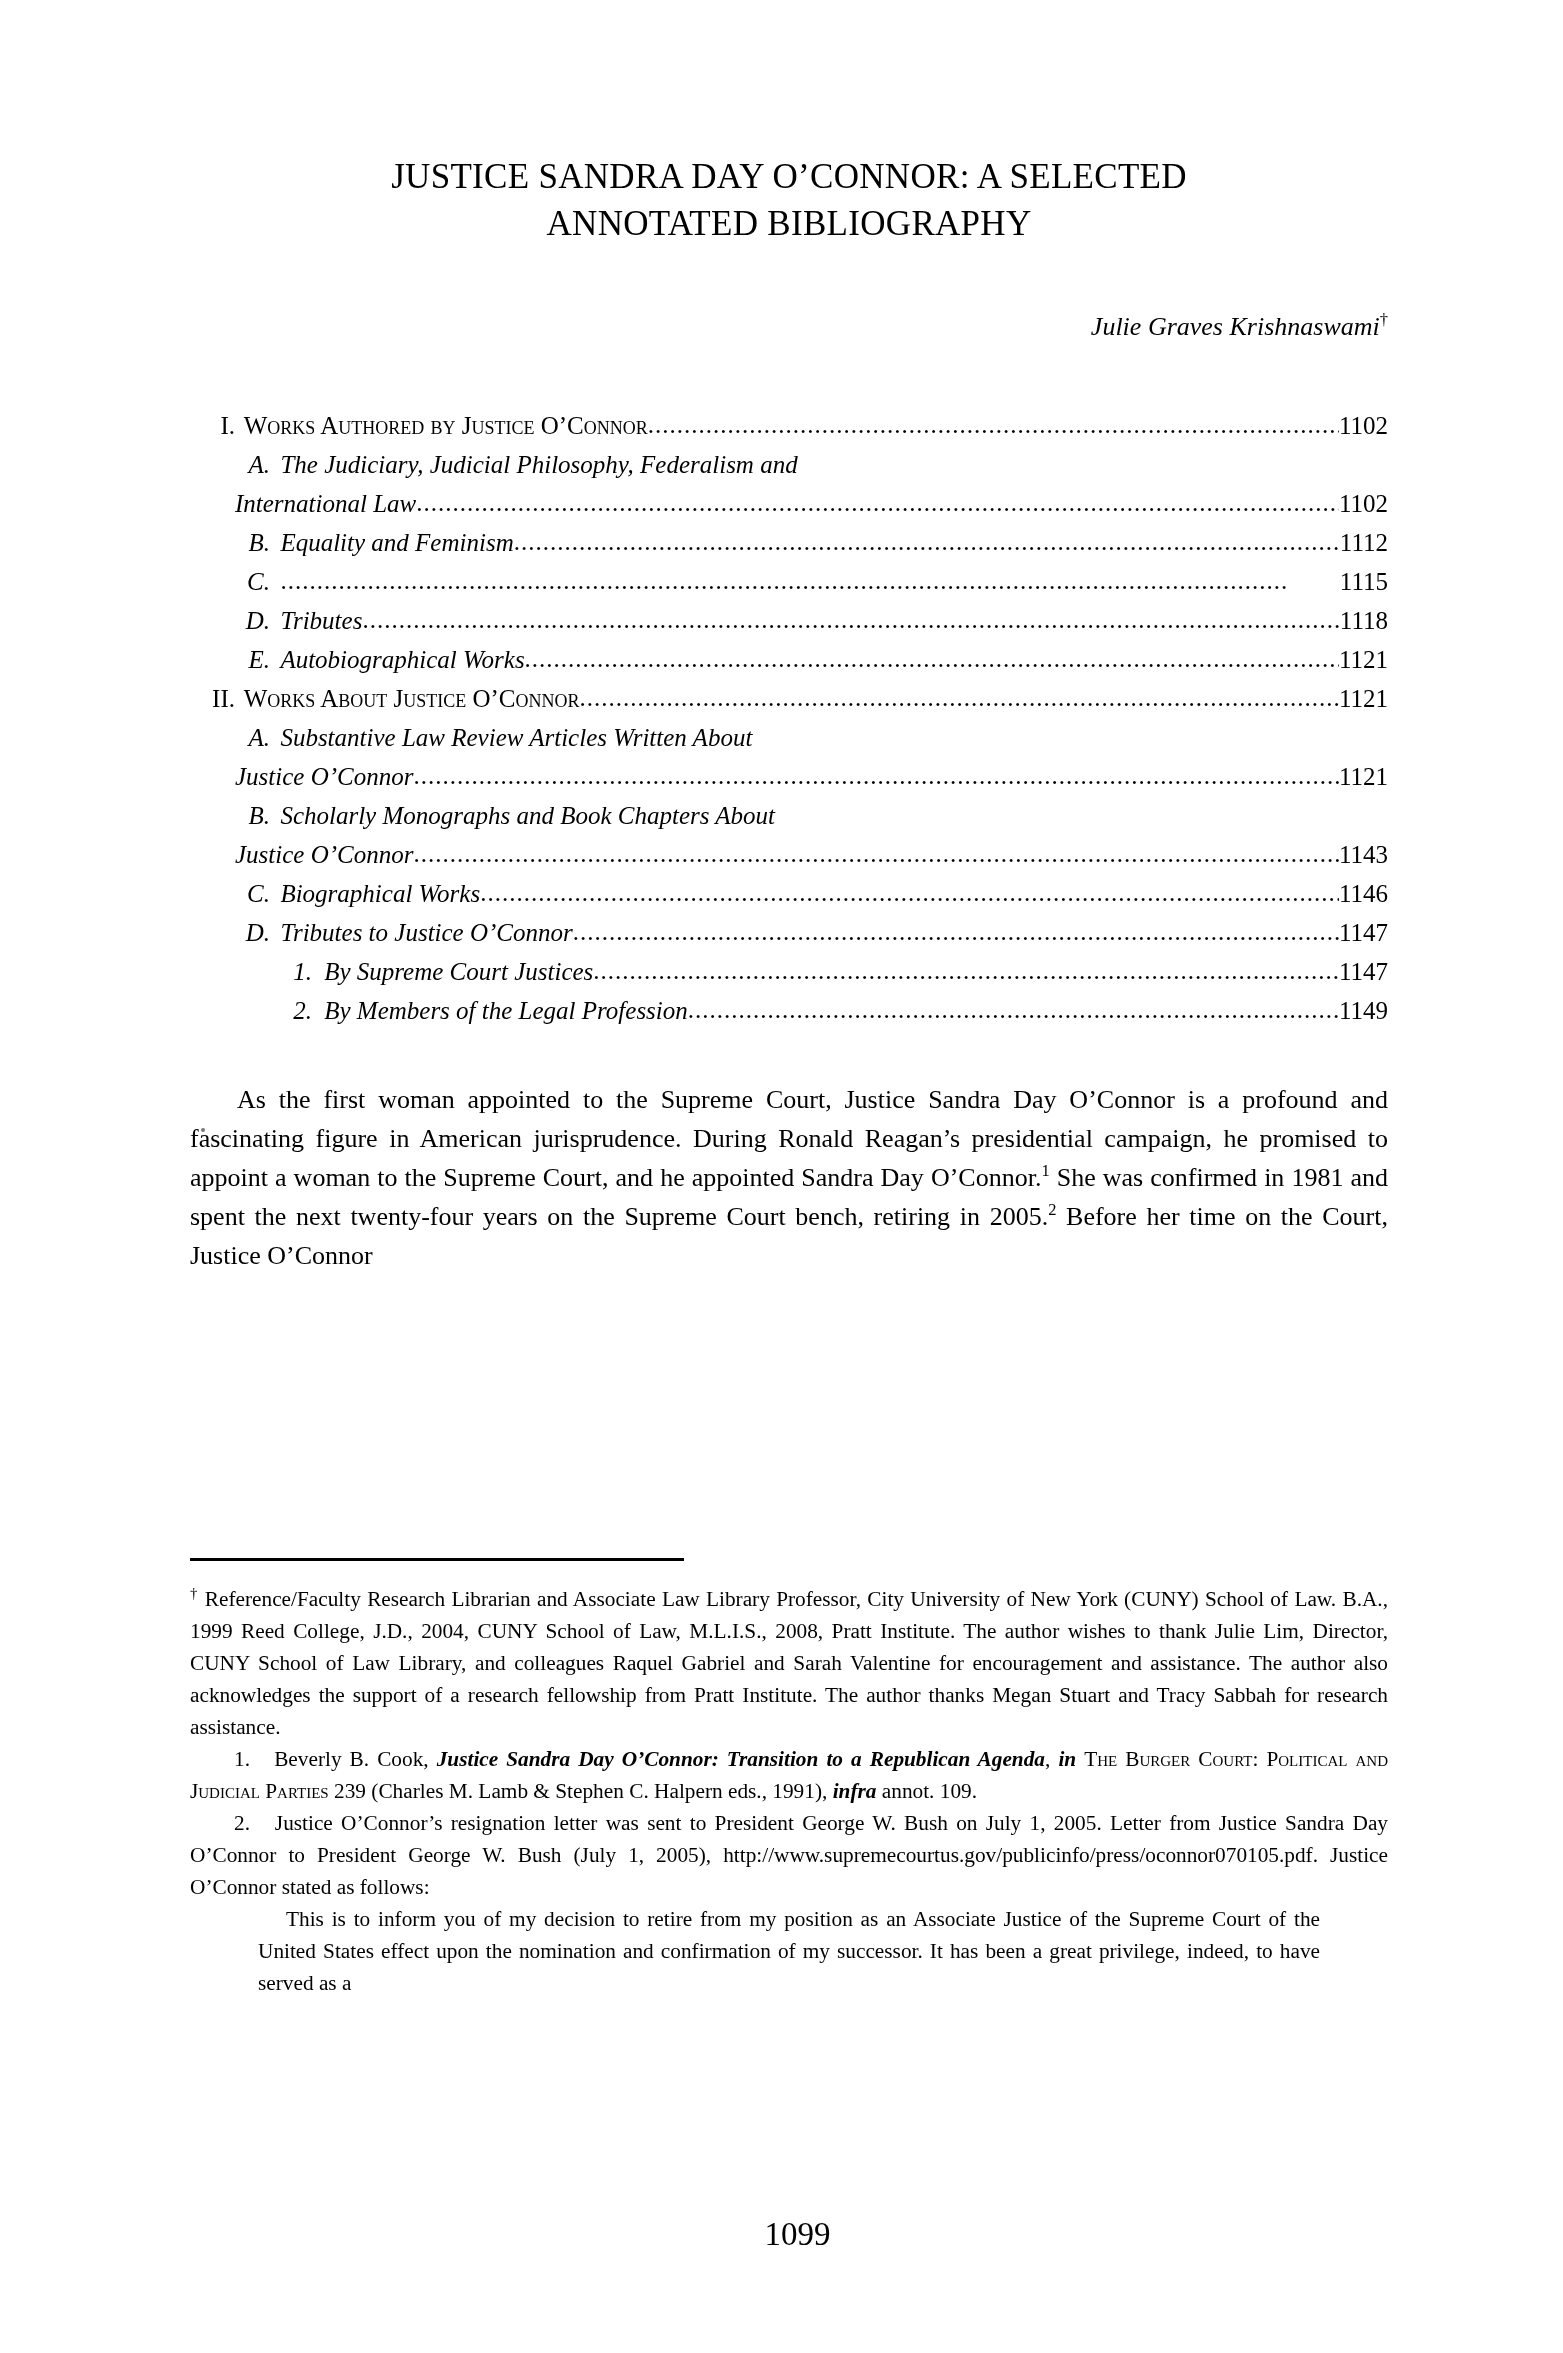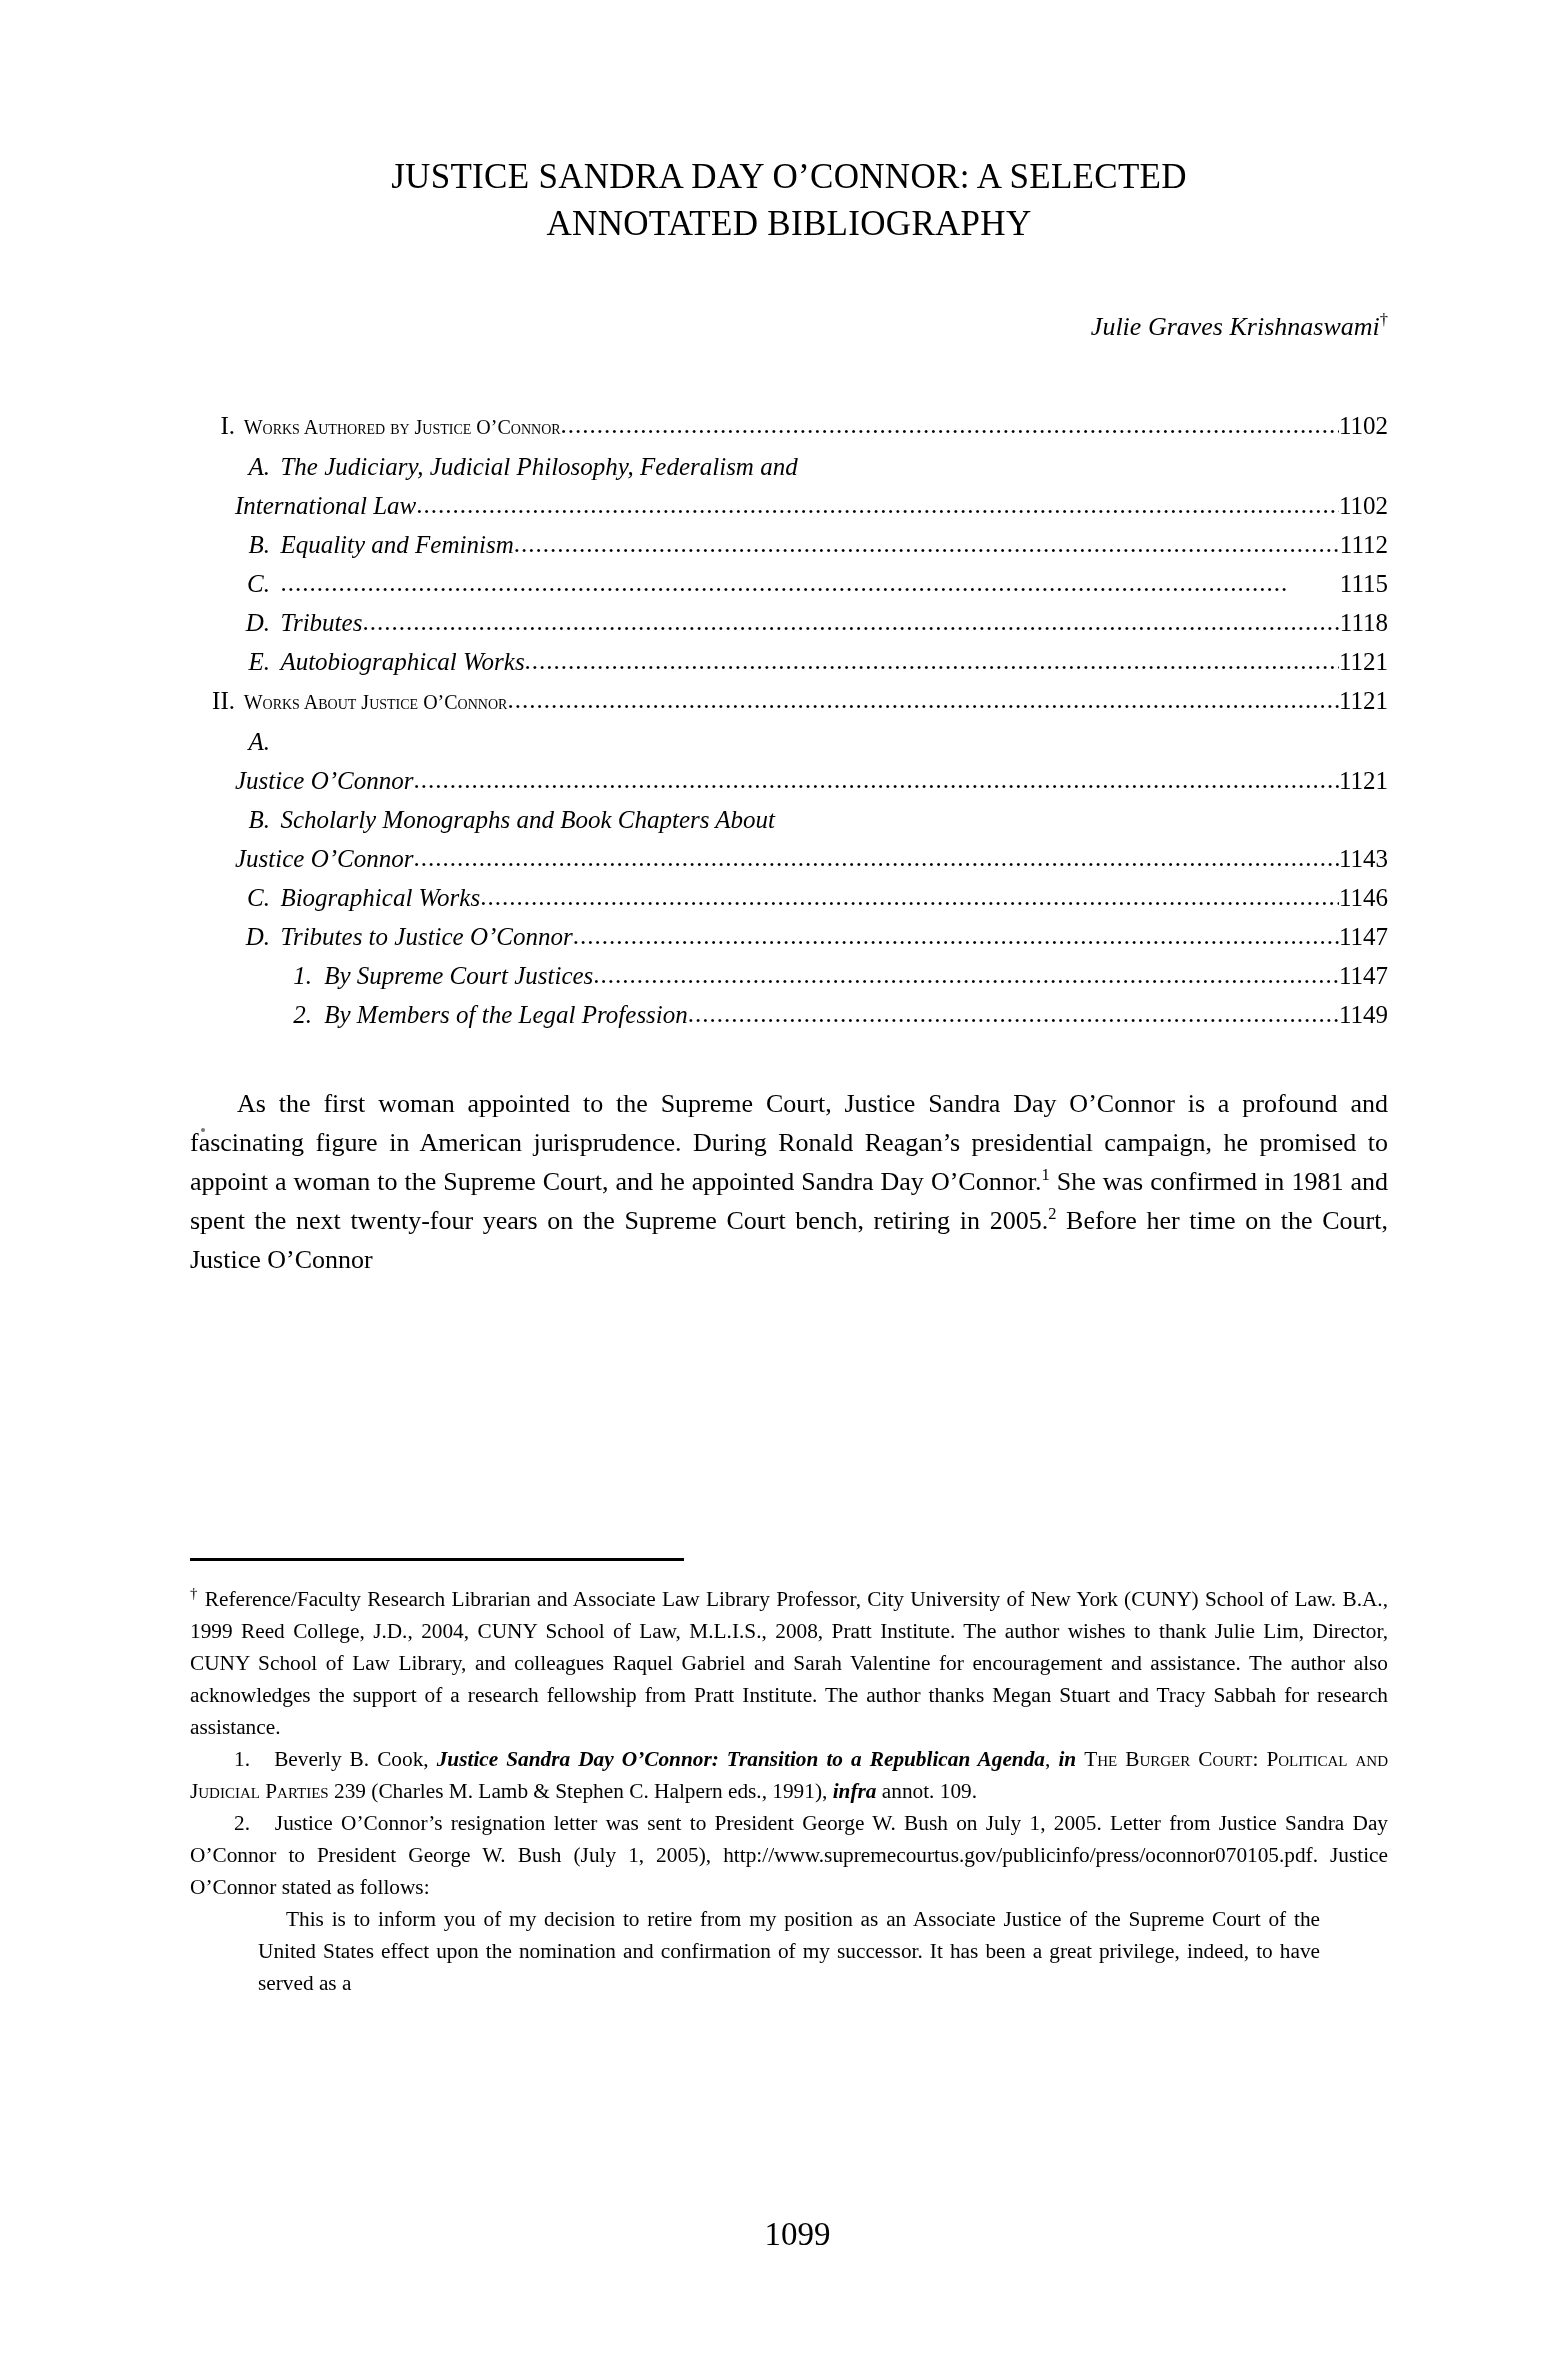--- a/index.html
+++ b/index.html
@@ -94,21 +94,21 @@
     flex: 0 0 auto;
     white-space: pre;
     text-align: right;
     font-family: Liberation Serif, serif;
   }
 
   
   .lvl1 .num { width: 45px; padding-right: 8.7px; }
   .lvl1 .txt {
     font-variant: small-caps;
-    font-size: 20px;
+    font-size: 25px;
   }
 
   
   .lvl2 { padding-left: 45px; }
   .lvl2 .num { width: 35px; font-style: italic; padding-right: 10.4px; }
   .lvl2 .txt { font-style: italic; }
 
   
   .lvl2c { padding-left: 45px; }
   .lvl2c .num { width: 0px; padding-right: 0; }
@@ -219,21 +219,21 @@
 
     <div class="toc">
         <div class="toc-row lvl1"><span class="num">I.</span><span class="txt">Works Authored by Justice O’Connor</span><span class="leader"> ...........................................................................................................................................</span><span class="pg">1102</span></div>
         <div class="toc-row lvl2"><span class="num">A.</span><span class="txt">The Judiciary, Judicial Philosophy, Federalism and</span></div>
         <div class="toc-row lvl2c"><span class="num"></span><span class="txt">International Law</span><span class="leader"> ...........................................................................................................................................</span><span class="pg">1102</span></div>
         <div class="toc-row lvl2"><span class="num">B.</span><span class="txt">Equality and Feminism</span><span class="leader"> ...........................................................................................................................................</span><span class="pg">1112</span></div>
         <div class="toc-row lvl2"><span class="num">C.</span><span class="leader"> ...........................................................................................................................................</span><span class="pg">1115</span></div>
         <div class="toc-row lvl2"><span class="num">D.</span><span class="txt">Tributes</span><span class="leader"> ...........................................................................................................................................</span><span class="pg">1118</span></div>
         <div class="toc-row lvl2"><span class="num">E.</span><span class="txt">Autobiographical Works</span><span class="leader"> ...........................................................................................................................................</span><span class="pg">1121</span></div>
         <div class="toc-row lvl1"><span class="num">II.</span><span class="txt">Works About Justice O’Connor</span><span class="leader"> ...........................................................................................................................................</span><span class="pg">1121</span></div>
-        <div class="toc-row lvl2"><span class="num">A.</span></div>
+        <div class="toc-row lvl2"><span class="num">A.</span><span class="txt">Substantive Law Review Articles Written About</span></div>
         <div class="toc-row lvl2c"><span class="num"></span><span class="txt">Justice O’Connor</span><span class="leader"> ...........................................................................................................................................</span><span class="pg">1121</span></div>
         <div class="toc-row lvl2"><span class="num">B.</span><span class="txt">Scholarly Monographs and Book Chapters About</span></div>
         <div class="toc-row lvl2c"><span class="num"></span><span class="txt">Justice O’Connor</span><span class="leader"> ...........................................................................................................................................</span><span class="pg">1143</span></div>
         <div class="toc-row lvl2"><span class="num">C.</span><span class="txt">Biographical Works</span><span class="leader"> ...........................................................................................................................................</span><span class="pg">1146</span></div>
         <div class="toc-row lvl2"><span class="num">D.</span><span class="txt">Tributes to Justice O’Connor</span><span class="leader"> ...........................................................................................................................................</span><span class="pg">1147</span></div>
         <div class="toc-row lvl3"><span class="num">1.</span><span class="txt">By Supreme Court Justices</span><span class="leader"> ...........................................................................................................................................</span><span class="pg">1147</span></div>
         <div class="toc-row lvl3"><span class="num">2.</span><span class="txt">By Members of the Legal Profession</span><span class="leader"> ...........................................................................................................................................</span><span class="pg">1149</span></div>
       </div>
 
     <p class="body-para"><span>As the first woman appointed to the Supreme Court, Justice Sandra Day O’Connor is a profound and fascinating figure in American jurisprudence. During Ronald Reagan’s presidential campaign, he promised to appoint a woman to the Supreme Court, and he appointed Sandra Day O’Connor.</span><sup>1</sup><span> She was confirmed in 1981 and spent the next twenty-four years on the Supreme Court bench, retiring in 2005.</span><sup>2</sup><span> Before her time on the Court, Justice O’Connor</span></p>

